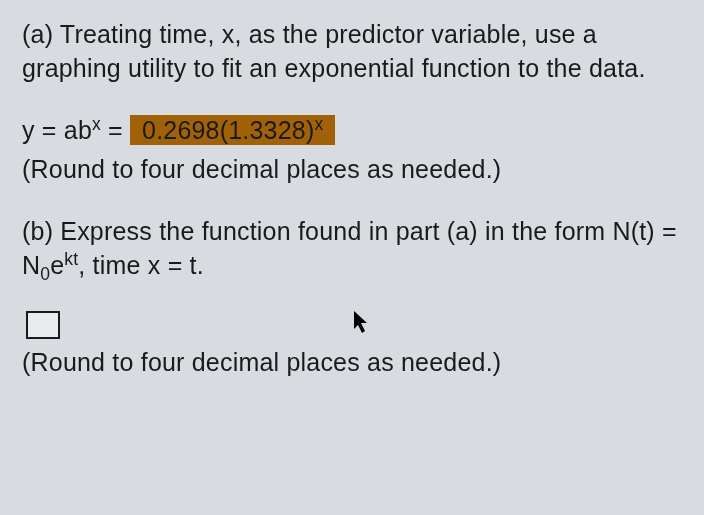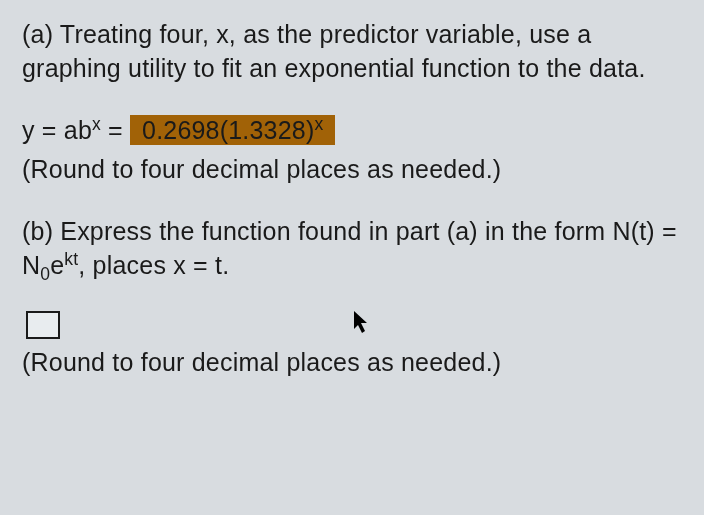--- a/index.html
+++ b/index.html
@@ -66,33 +66,33 @@
       pointer-events: none;
     }
     .final-note {
       margin-top: 2px;
     }
   </style>
 </head>
 <body>
 
 <div class="para">
-  <span>(a) Treating four, x, as the predictor variable, use a graphing utility to fit an exponential function to the data.</span>
+  <span>(a) Treating time, x, as the predictor variable, use a graphing utility to fit an exponential function to the data.</span>
 </div>
 
 <div class="eq-line">
   <span>y = ab</span><sup>x</sup><span> = </span><span class="highlight"><span>0.2698(1.3328)</span><sup>x</sup></span>
 </div>
 
 <div class="round-note">
   <span>(Round to four decimal places as needed.)</span>
 </div>
 
 <div class="para-b">
-  <span>(b) Express the function found in part (a) in the form N(t) = N</span><sub>0</sub><span>e</span><sup>kt</sup><span>, places x = t.</span>
+  <span>(b) Express the function found in part (a) in the form N(t) = N</span><sub>0</sub><span>e</span><sup>kt</sup><span>, time x = t.</span>
 </div>
 
 <div class="answer-line">
   <span class="input-box"></span>
   <span class="cursor">
     <svg width="18" height="26" viewBox="0 0 18 26">
       <path d="M2 2 L2 20 L6 16 L10 24 L13 22 L9 14 L15 14 Z" fill="#000"></path>
     </svg>
   </span>
 </div>

